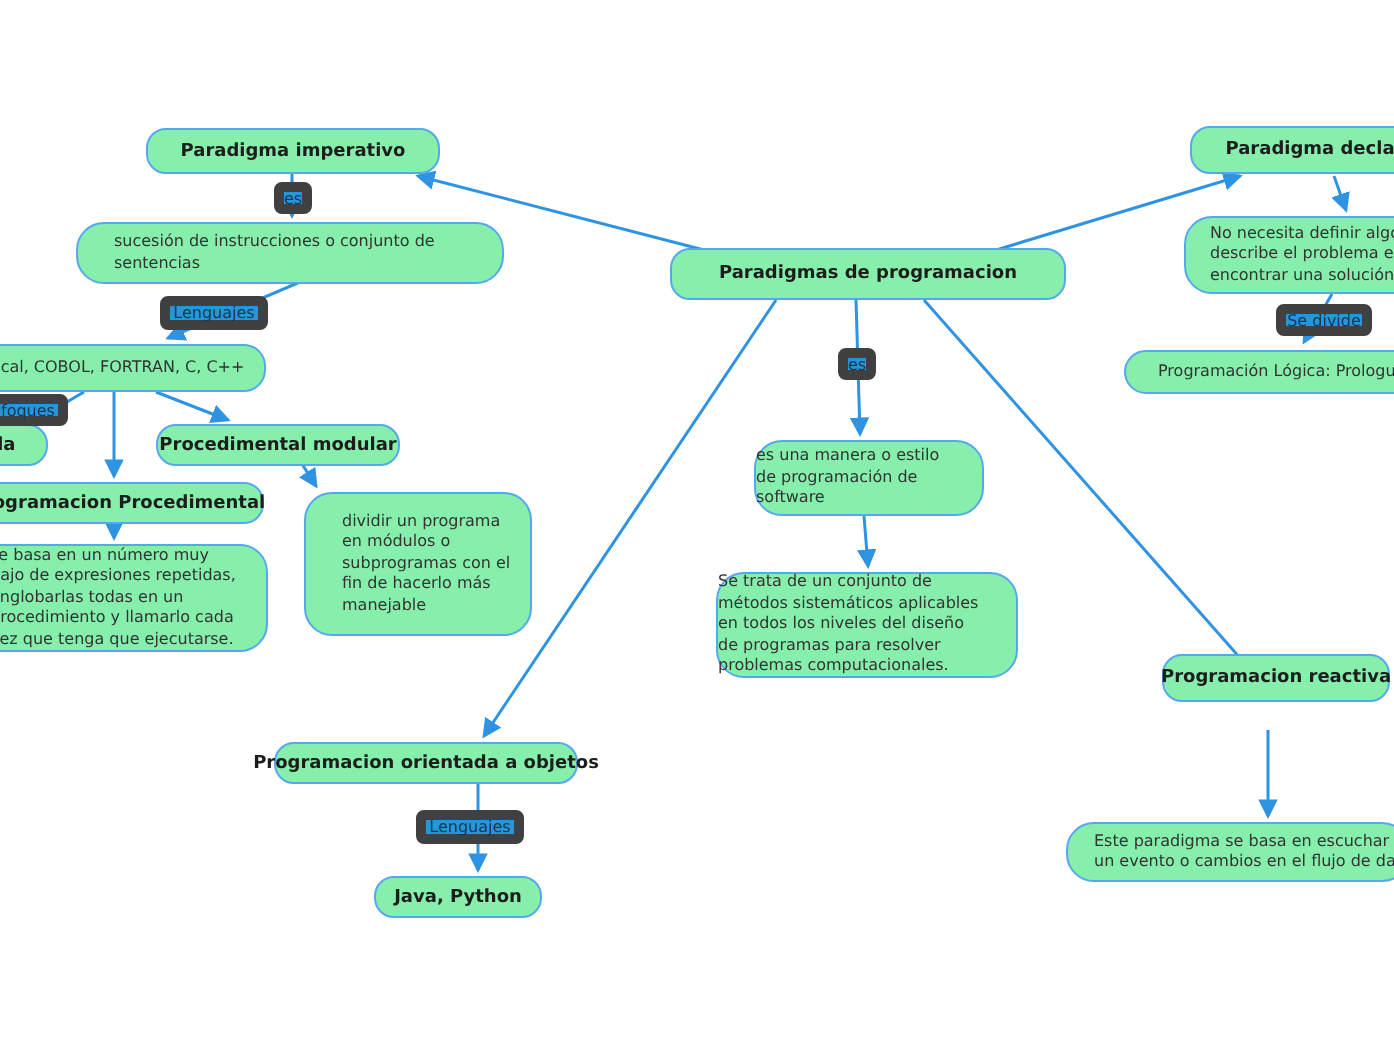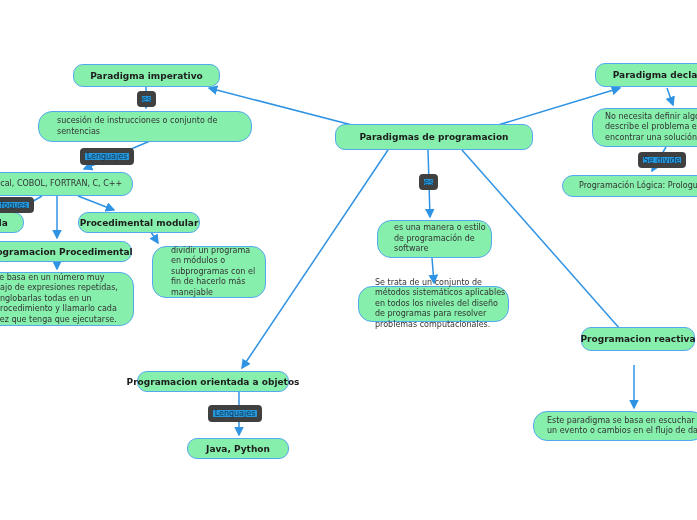--- a/index.html
+++ b/index.html
@@ -96,44 +96,44 @@
     <div class="node topic" style="left: 73px; top: 64px; width: 147px; height: 23px;">Paradigma imperativo</div>
     <div class="node label" style="left: 137px; top: 91px; width: 19px; height: 16px;">es</div>
     <div class="node note left" style="left: 38px; top: 111px; width: 214px; height: 31px; padding-left: 18px;">sucesión de instrucciones o conjunto de
 sentencias</div>
     <div class="node label" style="left: 80px; top: 148px; width: 54px; height: 17px;">Lenguajes</div>
     <div class="node note pill" style="left: -24px; top: 172px; width: 157px; height: 24px;">Pascal, COBOL, FORTRAN, C, C++</div>
     <div class="node label" style="left: -16px; top: 197px; width: 50px; height: 16px;">enfoques</div>
     <div class="node topic" style="left: -148px; top: 212px; width: 172px; height: 21px;">Programacion estructurada</div>
     <div class="node topic" style="left: 78px; top: 212px; width: 122px; height: 21px;">Procedimental modular</div>
     <div class="node topic" style="left: -14px; top: 241px; width: 146px; height: 21px;">Programacion Procedimental</div>
-    <div class="node note left" style="left: 152px; top: 246px; width: 114px; height: 52px; padding-left: 18px;">dividir un programa
+    <div class="node note left" style="left: 152px; top: 246px; width: 114px; height: 72px; padding-left: 18px;">dividir un programa
 en módulos o
 subprogramas con el
 fin de hacerlo más
 manejable</div>
     <div class="node note left" style="left: -26px; top: 272px; width: 160px; height: 54px; padding-left: 20px;">se basa en un número muy
 bajo de expresiones repetidas,
 englobarlas todas en un
 procedimiento y llamarlo cada
 vez que tenga que ejecutarse.</div>
     <div class="node label" style="left: 419px; top: 174px; width: 19px; height: 16px;">es</div>
-    <div class="node note left" style="left: 377px; top: 220px; width: 115px; height: 38px; padding-left: 16px;">es una manera o estilo
+    <div class="node note left" style="left: 377px; top: 220px; width: 115px; height: 38px; ">es una manera o estilo
 de programación de
 software</div>
-    <div class="node note left" style="left: 358px; top: 286px; width: 151px; height: 36px; padding-left: 16px;">Se trata de un conjunto de
+    <div class="node note left" style="left: 358px; top: 286px; width: 151px; height: 53px; padding-left: 0;">Se trata de un conjunto de
 métodos sistemáticos aplicables
 en todos los niveles del diseño
 de programas para resolver
 problemas computacionales.</div>
     <div class="node topic" style="left: 595px; top: 63px; width: 150px; height: 24px;">Paradigma declarativo</div>
     <div class="node note left" style="left: 592px; top: 108px; width: 135px; height: 39px; padding-left: 12px;">No necesita definir algori
 describe el problema en
 encontrar una solución a</div>
     <div class="node label" style="left: 638px; top: 152px; width: 48px; height: 16px;">Se divide</div>
     <div class="node note pill left" style="left: 562px; top: 175px; width: 150px; height: 22px; padding-left: 16px;">Programación Lógica: Prologunde</div>
     <div class="node topic" style="left: 581px; top: 327px; width: 114px; height: 24px;">Programacion reactiva</div>
     <div class="node note left" style="left: 533px; top: 411px; width: 172px; height: 30px; padding-left: 13px;">Este paradigma se basa en escuchar lo q
 un evento o cambios en el flujo de datos</div>
     <div class="node topic" style="left: 137px; top: 371px; width: 152px; height: 21px;">Programacion orientada a objetos</div>
     <div class="node label" style="left: 208px; top: 405px; width: 54px; height: 17px;">Lenguajes</div>
-    <div class="node topic" style="left: 187px; top: 438px; width: 102px; height: 21px;">Java, Python</div>
+    <div class="node topic" style="left: 187px; top: 438px; width: 84px; height: 21px;">Java, Python</div>
   </div>
 
 </body></html>

